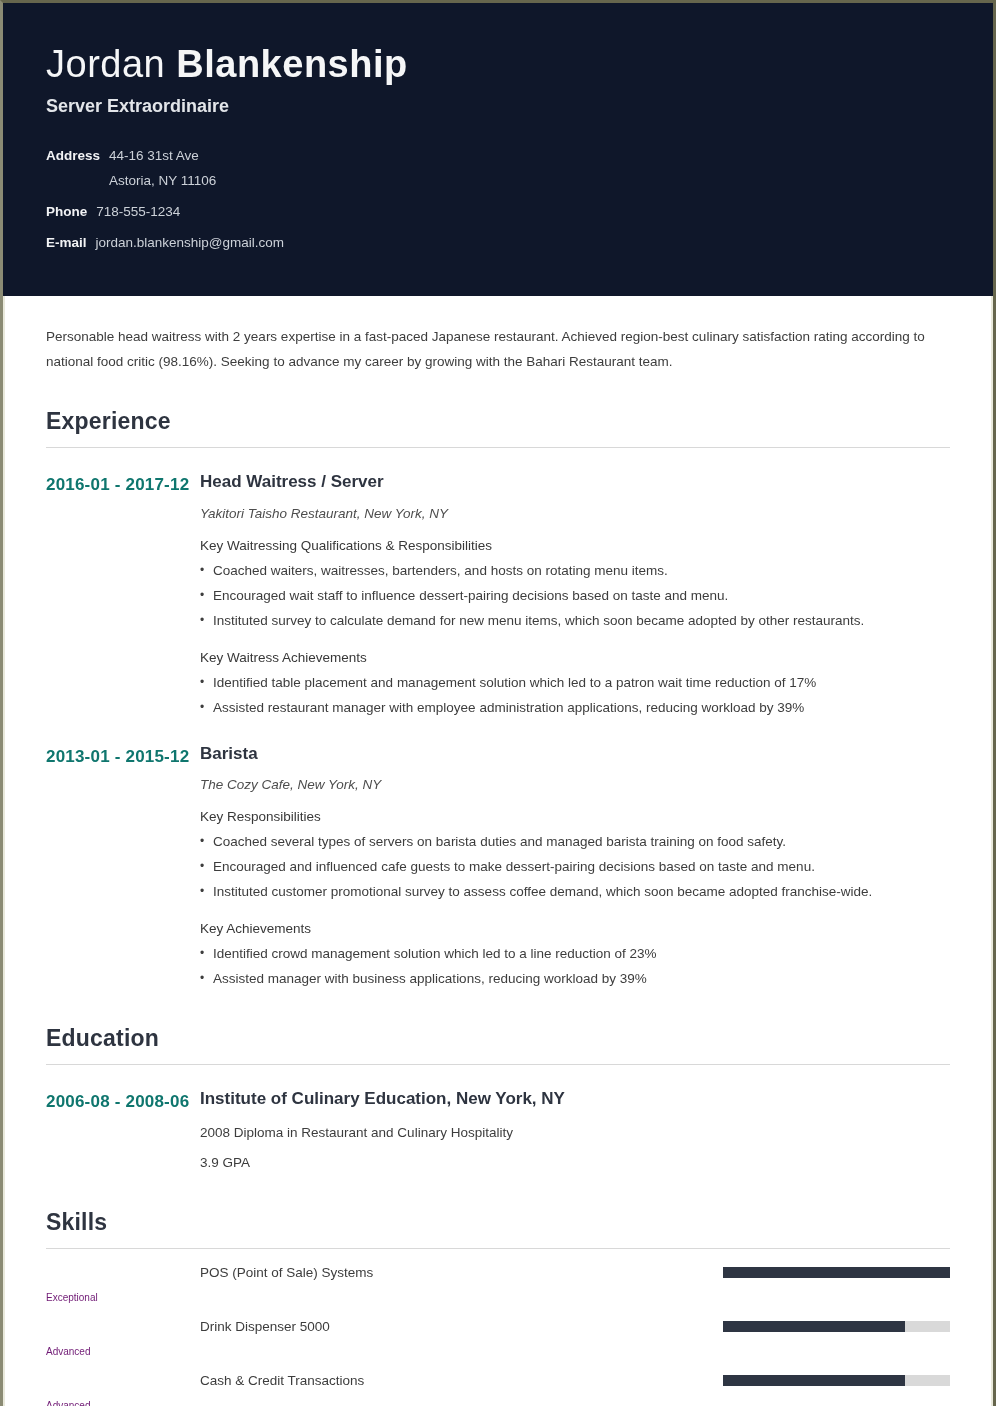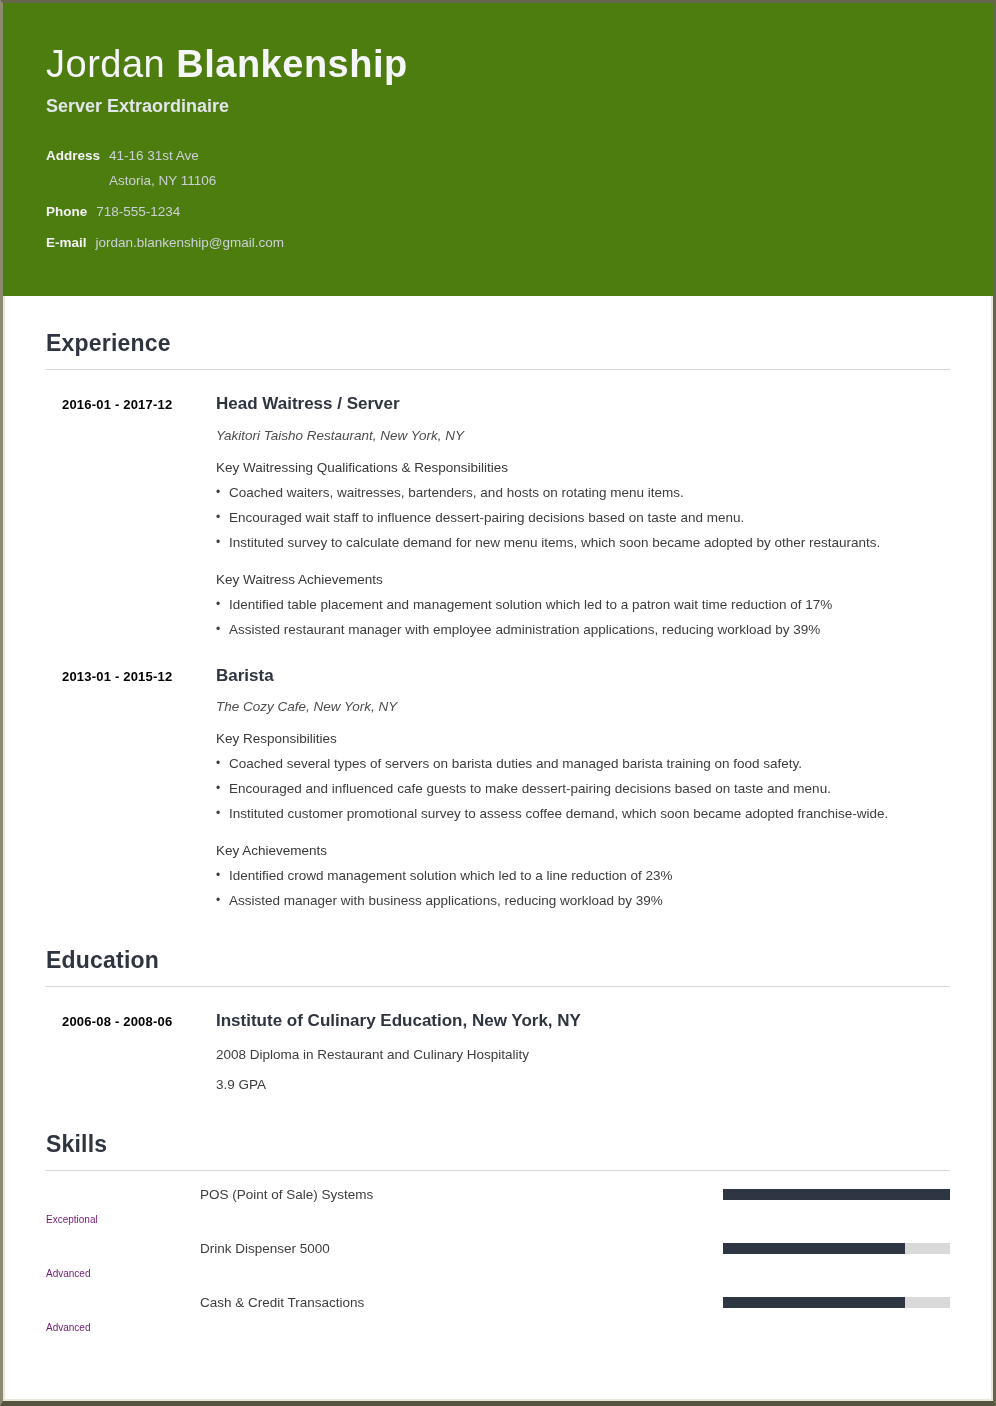--- a/index.html
+++ b/index.html
@@ -16,21 +16,21 @@
     border-top: 3px solid #66664d;
     border-left: 3px solid #8b8b74;
     border-right: 3px solid #66664d;
     border-bottom: 5px solid #55553f;
     box-shadow: inset 0 0 0 2px #e9e9db;
     position: relative;
   }
 
   
   .header {
-    background: #4d7c0f;
+    background: #0f172a;
     color: #ffffff;
     padding: 40px 43px 30px 43px;
     min-height: 269px;
   }
   .name {
     font-size: 38px;
     font-weight: 400;
     letter-spacing: 0.5px;
     color: #f5f6f7;
     line-height: 1.15;
@@ -79,26 +79,25 @@
     margin-top: 12px;
     margin-bottom: 0;
   }
 
   .entry {
     display: flex;
     margin-top: 24px;
   }
   .entry-dates {
     flex: 0 0 154px;
-    font-size: 13px;
+    font-size: 17px;
     font-weight: 700;
-    color: #000000;
+    color: #0f766e;
     padding-top: 3px;
     letter-spacing: 0.2px;
-    margin-left: 16px;
   }
   .entry-body { flex: 1; }
   .entry-title {
     font-size: 17px;
     font-weight: 700;
     color: #2e3440;
     line-height: 1.2;
   }
   .entry-company {
     font-style: italic;
@@ -174,38 +173,39 @@
 
   <header class="header">
     <h1 class="name"><span>Jordan</span> <span class="last">Blankenship</span></h1>
     <div class="subtitle">Server Extraordinaire</div>
 
     <div class="contact">
       <div class="contact-left">
         <div class="contact-row">
           <span class="contact-label">Address</span>
           <span class="contact-value">
-            <span class="line">41-16 31st Ave</span>
+            <span class="line">44-16 31st Ave</span>
             <span class="line">Astoria, NY 11106</span>
           </span>
         </div>
         <div class="contact-row">
           <span class="contact-label">Phone</span>
           <span class="contact-value">718-555-1234</span>
         </div>
         <div class="contact-row">
           <span class="contact-label">E-mail</span>
           <span class="contact-value">jordan.blankenship@gmail.com</span>
         </div>
       </div>
     </div>
   </header>
 
   <main class="main">
 
+    <p class="summary">Personable head waitress with 2 years expertise in a fast-paced Japanese restaurant. Achieved region-best culinary satisfaction rating according to national food critic (98.16%). Seeking to advance my career by growing with the Bahari Restaurant team.</p>
 
     <section>
       <h2 class="section-title">Experience</h2>
       <hr class="section-rule">
 
       <div class="entry">
         <div class="entry-dates">2016-01 - 2017-12</div>
         <div class="entry-body">
           <h3 class="entry-title">Head Waitress / Server</h3>
           <div class="entry-company">Yakitori Taisho Restaurant, New York, NY</div>

